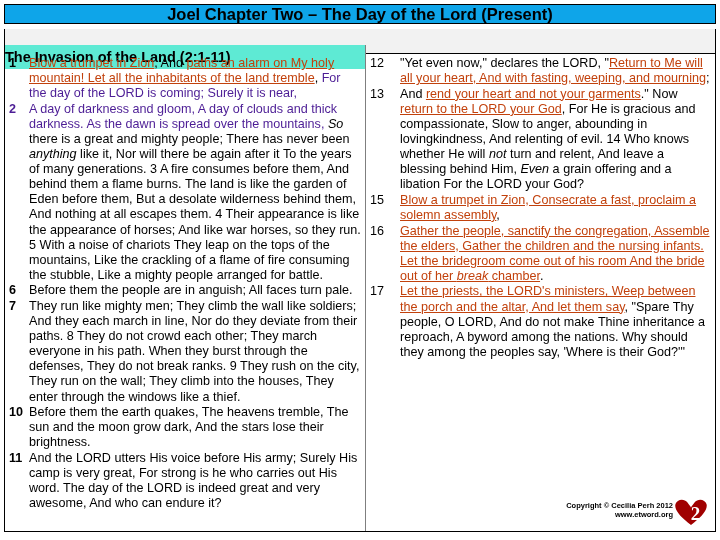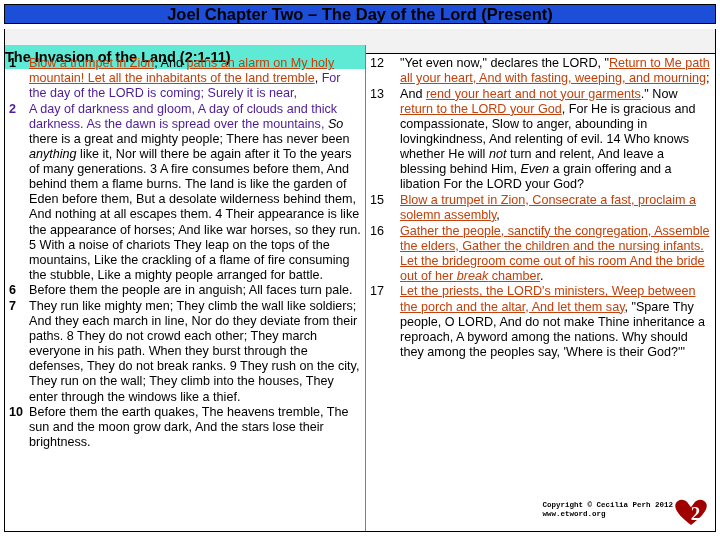--- a/index.html
+++ b/index.html
@@ -21,21 +21,21 @@
     box-sizing: border-box;
   }
 
   
   .title-bar {
     position: absolute;
     left: 4px;
     top: 4px;
     width: 712px;
     height: 20px;
-    background: #1d4ed8;
+    background: #0ea5e9;
     border: 1px solid #000000;
     box-sizing: border-box;
     display: flex;
     align-items: center;
     justify-content: center;
   }
   .title-bar .title-text {
     font-size: 16.5px;
     font-weight: bold;
     color: #000000;
@@ -131,22 +131,22 @@
   .c-pink  { color: #4c1d95; }
   .c-blue  { color: #c2410c; }
   .u       { text-decoration: underline; }
   .i       { font-style: italic; }
 
   
   .footer {
     position: absolute;
     right: 42px;
     bottom: 12px;
-    text-align: left;
-    font-family: Liberation Mono, monospace;
+    text-align: right;
+    font-family: Liberation Sans, sans-serif;
     font-size: 7.5px;
     font-weight: bold;
     color: #000000;
     line-height: 9px;
   }
   .logo {
     position: absolute;
     right: 6px;
     bottom: 4px;
     width: 36px;
@@ -185,36 +185,40 @@
             <div class="vtext"><span class="c-black">Before them the people are in anguish; All faces turn pale.</span></div>
           </div>
           <div class="verse">
             <div class="vnum c-black">7</div>
             <div class="vtext"><span class="c-black">They run like mighty men; They climb the wall like soldiers; And they each march in line, Nor do they deviate from their paths. 8 They do not crowd each other; They march everyone in his path. When they burst through the defenses, They do not break ranks. 9 They rush on the city, They run on the wall; They climb into the houses, They enter through the windows like a thief.</span></div>
           </div>
           <div class="verse">
             <div class="vnum c-black">10</div>
             <div class="vtext"><span class="c-black">Before them the earth quakes, The heavens tremble, The sun and the moon grow dark, And the stars lose their brightness.</span></div>
           </div>
+          <div class="verse">
+            <div class="vnum c-black">11</div>
+            <div class="vtext"><span class="c-black">And the LORD utters His voice before His army; Surely His camp is very great, For strong is he who carries out His word. The day of the LORD is indeed great and very awesome, And who can endure it?</span></div>
+          </div>
         </div>
       <div class="body-cell right right-col" id="right-col">
 
         <div class="footer">
           <div>Copyright © Cecilia Perh 2012</div>
           <div>www.etword.org</div>
         </div>
 
         <svg class="logo" viewBox="0 0 36 30">
           <path d="M18 28 C 6 19, 1 12, 2.5 7 C 4 2.2, 11 1, 14.5 5.5 C 16 7.5, 17.2 9, 18 10.5 C 18.8 9, 20 7.5, 21.5 5.5 C 25 1, 32 2.2, 33.5 7 C 35 12, 30 19, 18 28 Z" fill="#a00000"></path>
           <text x="22.5" y="23" font-family="'Liberation Serif', serif" font-size="19" font-weight="bold" fill="#ffffff" text-anchor="middle">2</text>
         </svg>
 
       <div class="verse">
             <div class="vnum c-black">12</div>
-            <div class="vtext"><span class="c-black">"Yet even now," declares the LORD, "</span><span class="c-blue u">Return to Me path all your heart, And with fasting, weeping, and mourning</span><span class="c-black">;</span></div>
+            <div class="vtext"><span class="c-black">"Yet even now," declares the LORD, "</span><span class="c-blue u">Return to Me will all your heart, And with fasting, weeping, and mourning</span><span class="c-black">;</span></div>
           </div>
           <div class="verse">
             <div class="vnum c-black">13</div>
             <div class="vtext"><span class="c-black">And </span><span class="c-blue u">rend your heart and not your garments</span><span class="c-black">." Now </span><span class="c-blue u">return to the LORD your God</span><span class="c-black">, For He is gracious and compassionate, Slow to anger, abounding in lovingkindness, And relenting of evil.  14 Who knows whether He will </span><span class="c-black i">not</span><span class="c-black"> turn and relent, And leave a blessing behind Him, </span><span class="c-black i">Even</span><span class="c-black"> a grain offering and a libation For the LORD your God?</span></div>
           </div>
           <div class="verse">
             <div class="vnum c-black">15</div>
             <div class="vtext"><span class="c-blue u">Blow a trumpet in Zion, Consecrate a fast, proclaim a solemn assembly</span><span class="c-black">,</span></div>
           </div>
           <div class="verse">

